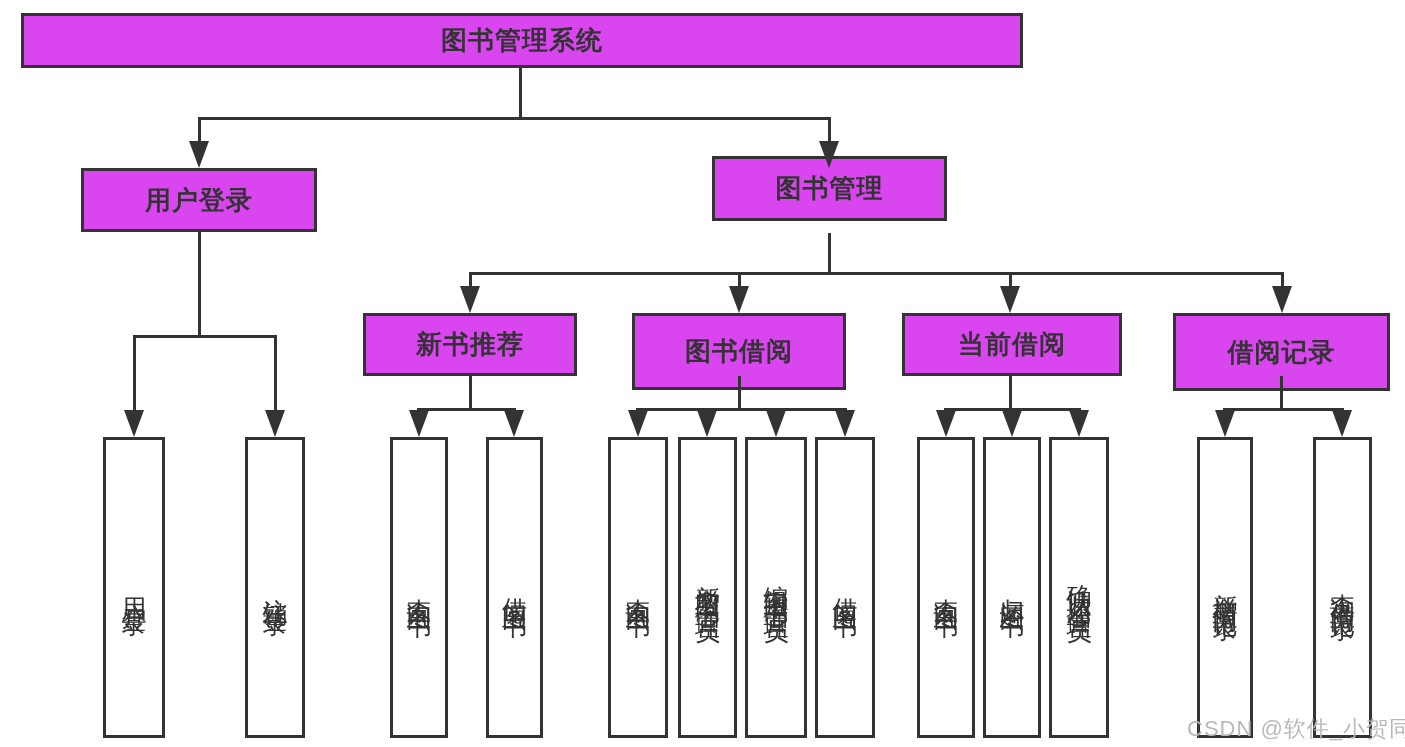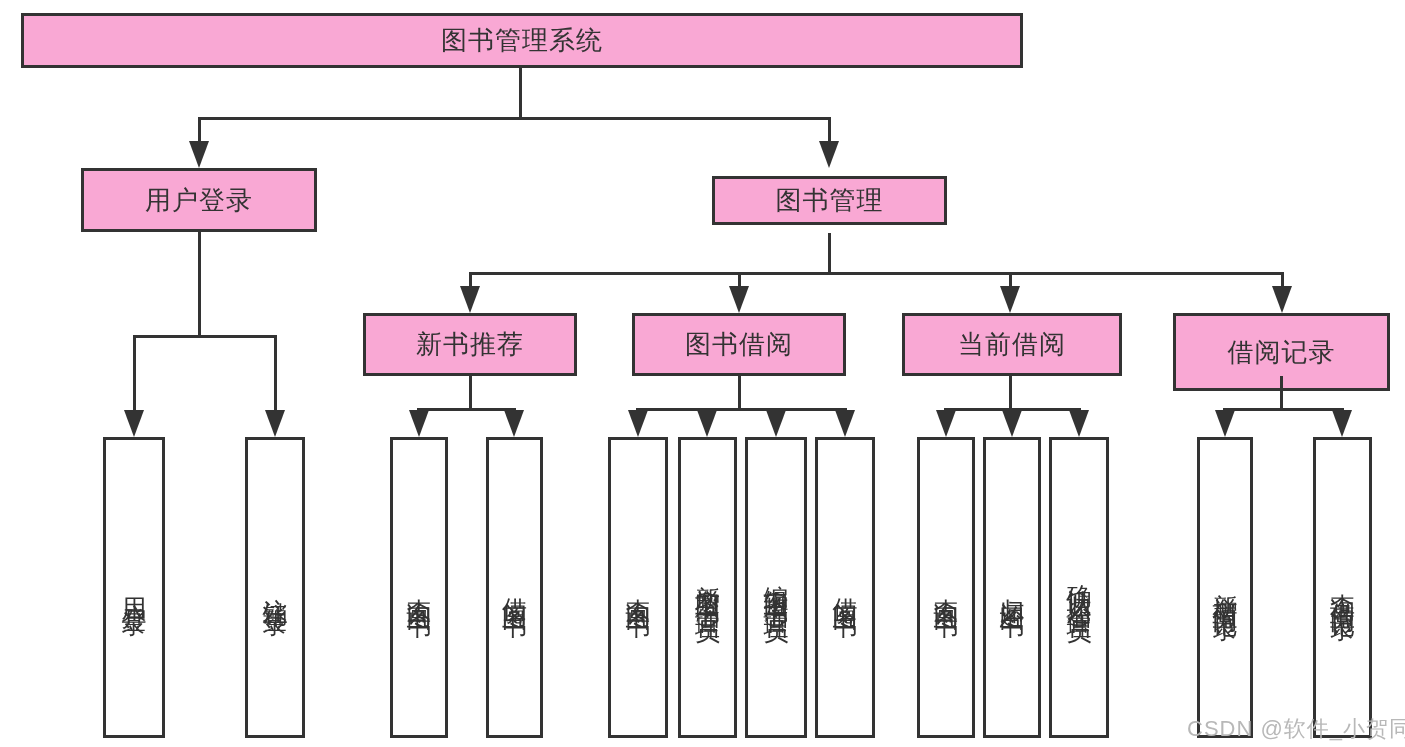--- a/index.html
+++ b/index.html
@@ -7,28 +7,29 @@
   body {
     position: relative;
     background: #ffffff;
     font-family: "Liberation Sans", "DejaVu Sans", sans-serif;
     overflow: hidden;
   }
   .stage { position: absolute; left: 0; top: 0; width: 1405px; height: 747px; }
   .box {
     position: absolute;
     border: 3px solid #333333;
-    background: #f9a8d4;
+    background: #d946ef;
     display: flex;
     align-items: center;
     justify-content: center;
     font-size: 26px;
     color: #333333;
     letter-spacing: 1px;
     text-align: center;
+    font-weight: bold;
   }
   .vbox {
     position: absolute;
     border: 3px solid #333333;
     background: #ffffff;
     display: flex;
     align-items: center;
     justify-content: center;
     color: #333333;
   }
@@ -64,29 +65,29 @@
 <div class="stage">
 
   <div class="box" style="left:21px;top:13px;width:1002px;height:55px">
     <span>图书管理系统</span>
   </div>
 
   <div class="box" style="left:81px;top:168px;width:236px;height:64px">
     <span>用户登录</span>
   </div>
 
-  <div class="box" style="left:712px;top:176px;width:235px;height:49px">
+  <div class="box" style="left:712px;top:156px;width:235px;height:65px">
     <span>图书管理</span>
   </div>
 
   <div class="box" style="left:363px;top:313px;width:214px;height:63px">
     <span>新书推荐</span>
   </div>
 
-  <div class="box" style="left:632px;top:313px;width:214px;height:63px">
+  <div class="box" style="left:632px;top:313px;width:214px;height:77px">
     <span>图书借阅</span>
   </div>
 
   <div class="box" style="left:902px;top:313px;width:220px;height:63px">
     <span>当前借阅</span>
   </div>
 
   <div class="box" style="left:1173px;top:313px;width:217px;height:78px">
     <span>借阅记录</span>
   </div>

